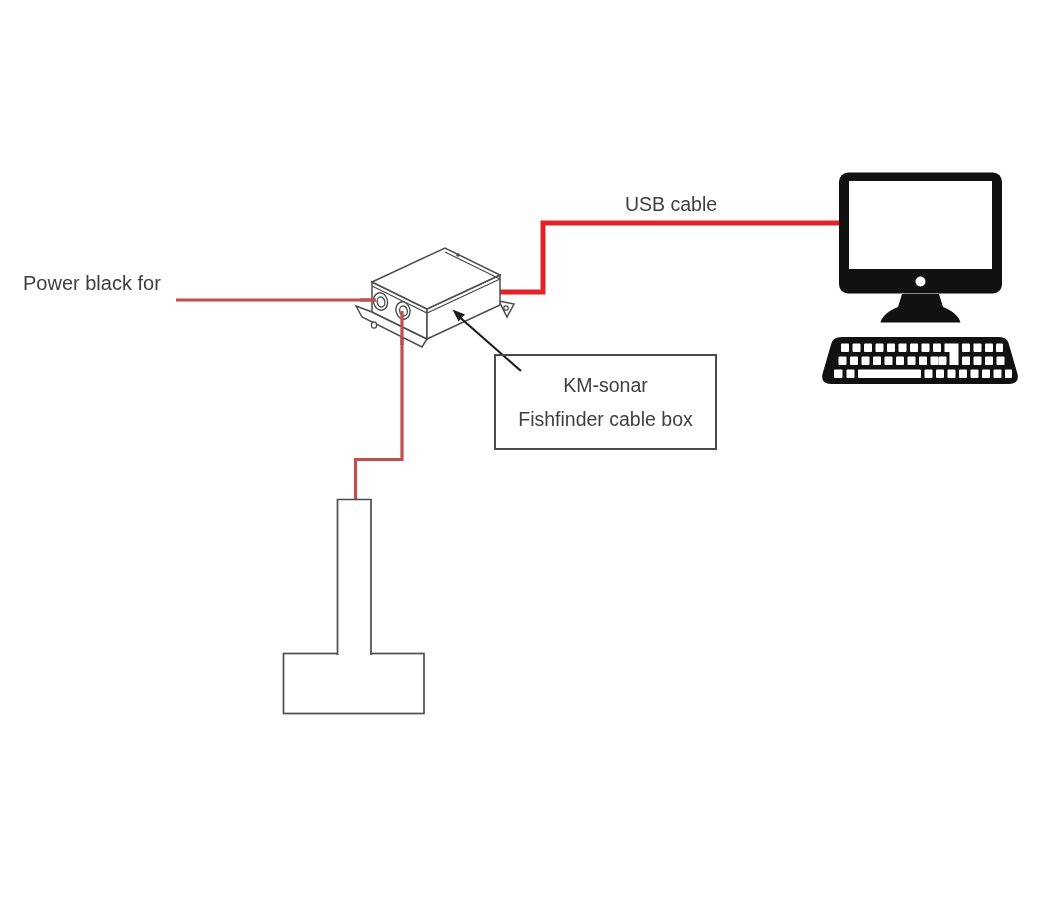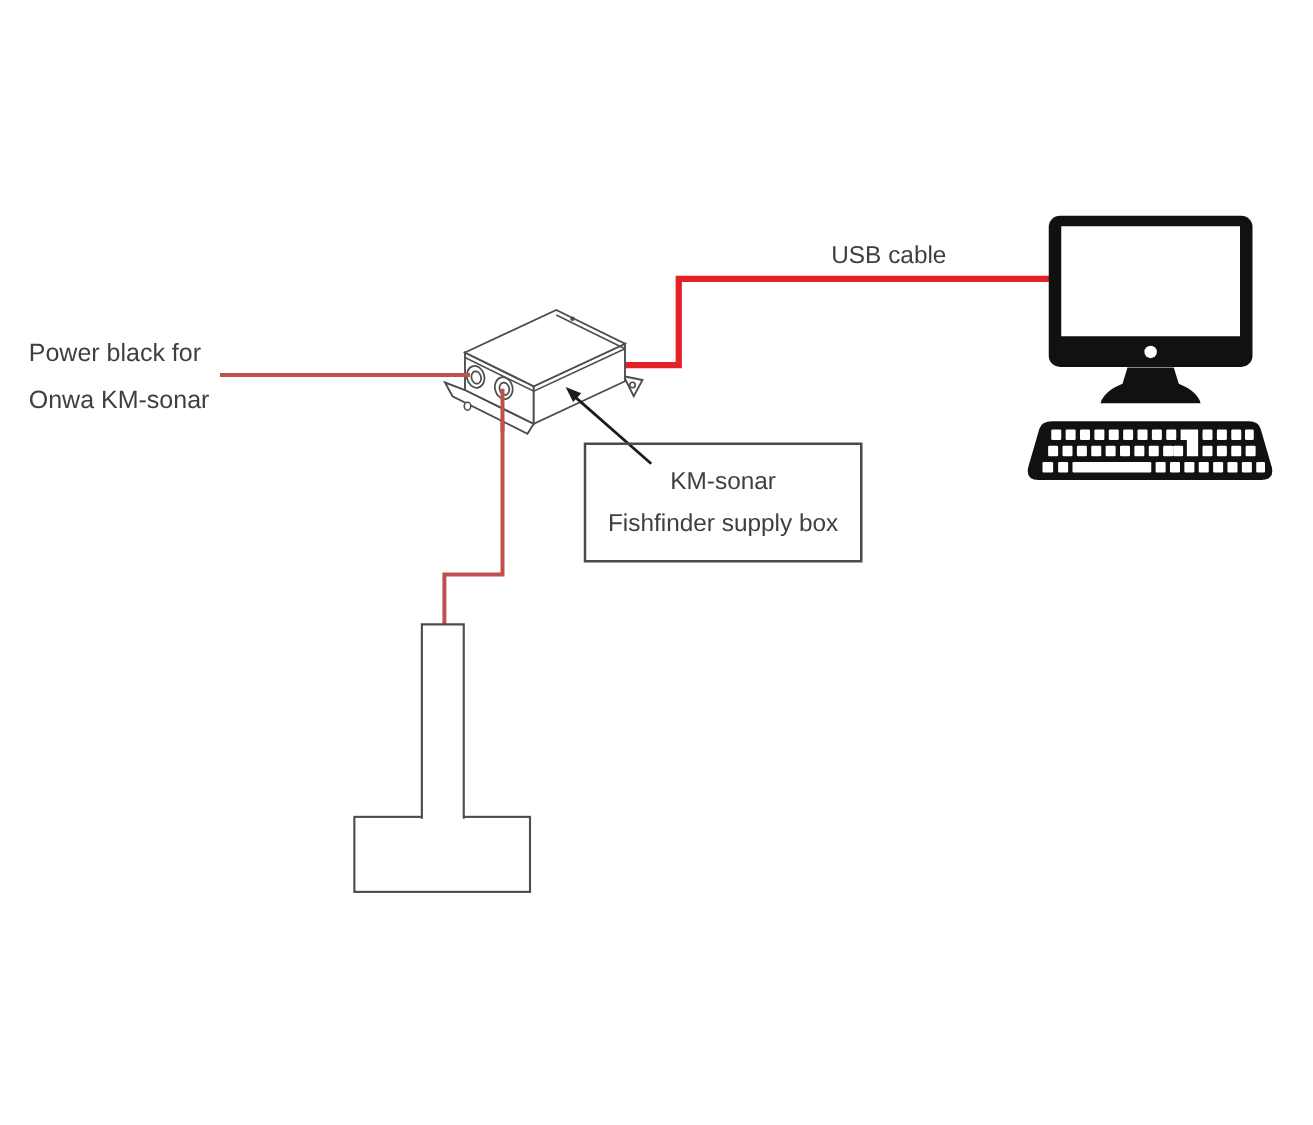--- a/index.html
+++ b/index.html
@@ -11,24 +11,24 @@
     --text-gray:#3f3f3f;
   }
   html,body{margin:0;padding:0;background:#ffffff;}
   #canvas{
     position:relative;width:1050px;height:900px;background:#ffffff;overflow:hidden;
     font-family:"Liberation Sans",sans-serif;color:var(--text-gray);
   }
   #diagram-svg{position:absolute;left:0;top:0;width:1050px;height:900px;}
   .lbl{position:absolute;color:var(--text-gray);white-space:nowrap;}
   .lbl-power{left:23px;top:265px;font-size:20px;line-height:37px;}
-  .lbl-usb{left:625px;top:193px;font-size:19.5px;margin-left:40px;}
+  .lbl-usb{left:625px;top:193px;font-size:19.5px;}
   .lbl-transducer{left:257px;top:725px;font-size:21.5px;}
   .callout{
-    position:absolute;left:467px;top:354px;width:219px;height:92px;
+    position:absolute;left:494px;top:354px;width:219px;height:92px;
     border:2px solid var(--border-gray);background:transparent;
     display:flex;flex-direction:column;justify-content:center;align-items:center;
     font-size:19.5px;line-height:34px;text-align:left;color:var(--text-gray);
   }
   .stroke-gray{stroke:var(--outline-gray);fill:#ffffff;}
   .thin{stroke-width:1.5;}
   .no-fill{fill:none;}
   .black-fill{fill:var(--ink-black);}
   .white-fill{fill:#ffffff;}
 </style>
@@ -131,24 +131,23 @@
         <rect x="970.5" y="369.5" width="8" height="8.5" rx="1"></rect>
           <rect x="982" y="369.5" width="8" height="8.5" rx="1"></rect>
         <rect x="993.5" y="369.5" width="8" height="8.5" rx="1"></rect>
           <rect x="1005" y="369.5" width="7" height="8.5" rx="1"></rect>
       </g>
     </g>
   </svg>
 
   <div class="lbl lbl-power">
     <div>Power black for</div>
-    <div>Onwa KM-sonar</div>
   </div>
 
   <div class="lbl lbl-usb">USB cable</div>
 
   <div class="callout">
     <div>KM-sonar</div>
-    <div>Fishfinder supply box</div>
+    <div>Fishfinder cable box</div>
   </div>
 
 
 </div>
 
 </body></html>

